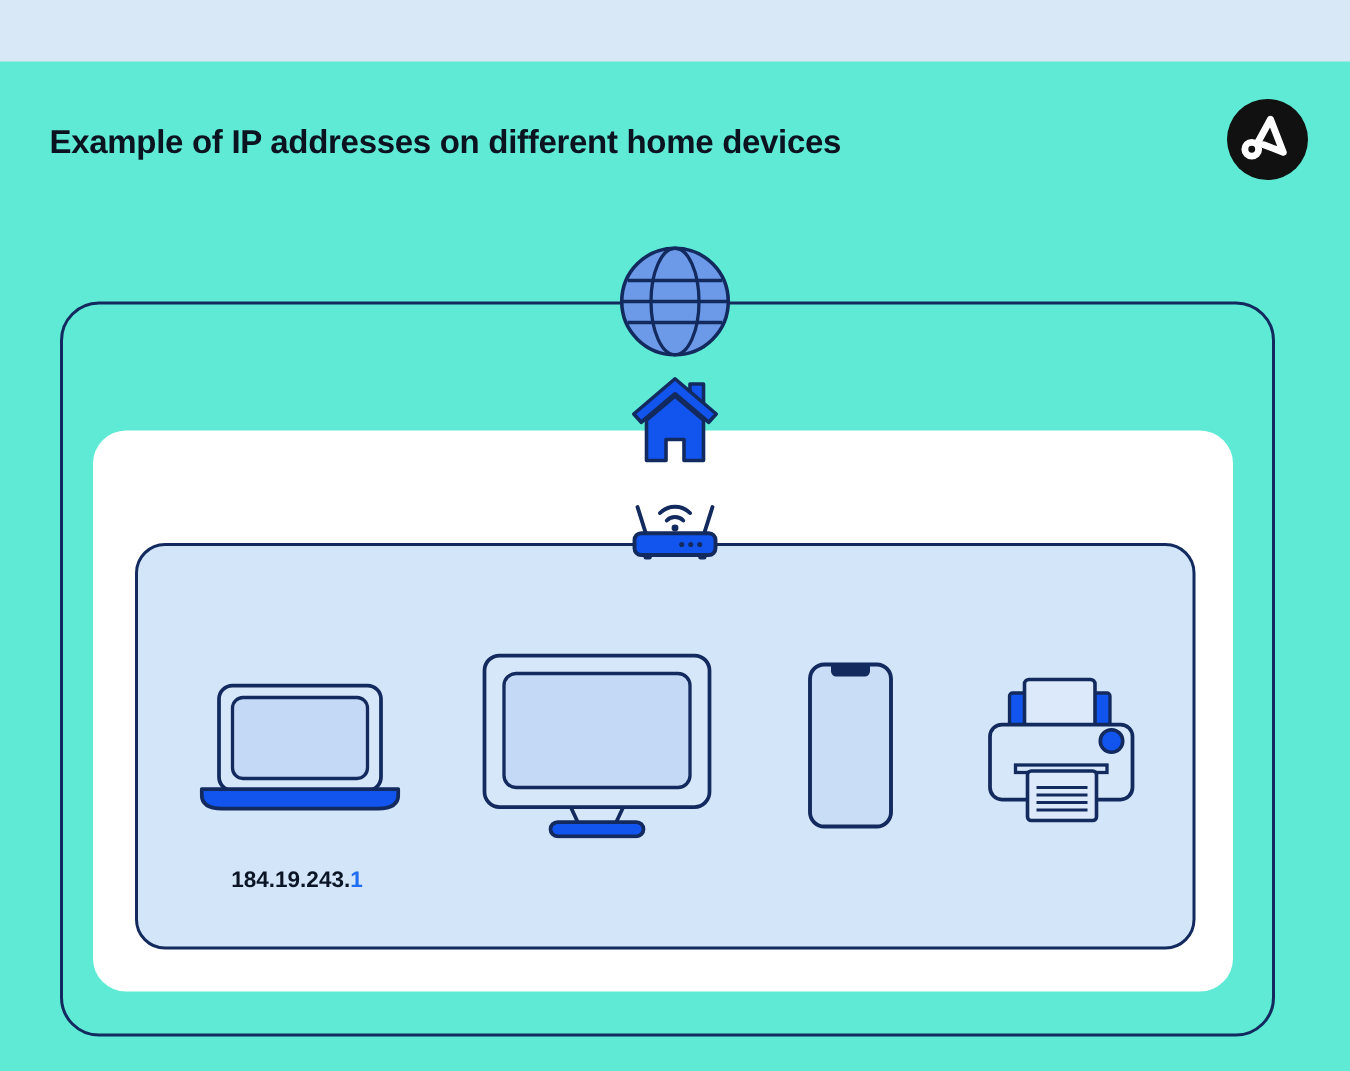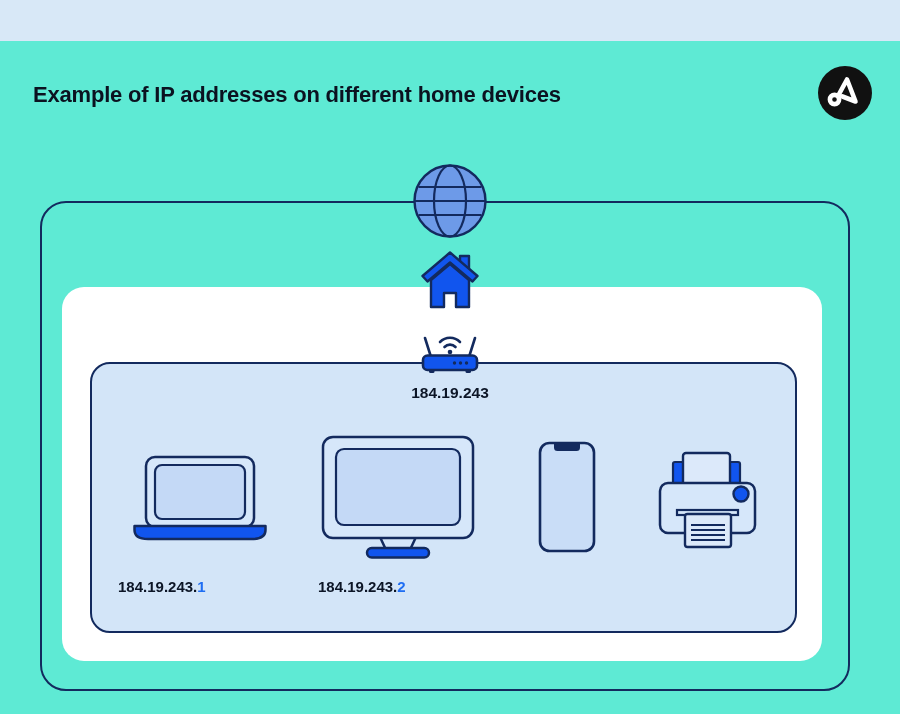--- a/index.html
+++ b/index.html
@@ -76,20 +76,21 @@
     width: 160px;
     text-align: center;
     font-size: 15.5px;
     font-weight: 700;
     color: #0c1526;
   }
 
   .ip-label {
     top: 537px;
     width: 160px;
+    text-align: center;
     font-size: 15px;
     font-weight: 700;
     color: #0c1526;
     white-space: nowrap;
   }
   .ip-label .suffix { color: #1e6df3; }
   .ip-laptop  { left: 118px; }
   .ip-monitor { left: 318px; }
   .ip-phone   { left: 487px; }
   .ip-printer { left: 627px; }
@@ -160,21 +161,20 @@
       <rect x="14" y="43" width="5.5" height="5" rx="1.5" fill="#132a5e"></rect>
       <rect x="50.5" y="43" width="5.5" height="5" rx="1.5" fill="#132a5e"></rect>
 
       <rect x="8" y="30.5" width="54" height="14.5" rx="4.5" fill="#1155ee" stroke="#132a5e" stroke-width="2.6"></rect>
       <circle cx="39.5" cy="38" r="1.7" fill="#132a5e"></circle>
       <circle cx="45.5" cy="38" r="1.7" fill="#132a5e"></circle>
       <circle cx="51.5" cy="38" r="1.7" fill="#132a5e"></circle>
     </svg>
   </div>
 
-  <div class="abs router-ip">184.19.243</div>
 
   <div class="abs dev-laptop">
     <svg width="134" height="90" viewBox="0 0 134 90">
       <rect x="13" y="6" width="108" height="70" rx="9" fill="#d6e7fa" stroke="#132a5e" stroke-width="2.5"></rect>
       <rect x="22" y="14" width="90" height="54" rx="7" fill="#c4d9f6" stroke="#132a5e" stroke-width="2.2"></rect>
       <path d="M1.5 75 L132.5 75 L132.5 79 Q132.5 88 119 88 L15 88 Q1.5 88 1.5 79 Z" fill="#1155ee" stroke="#132a5e" stroke-width="2.5" stroke-linejoin="round"></path>
     </svg>
   </div>
 
   <div class="abs dev-monitor">
@@ -213,17 +213,14 @@
         <line x1="33" y1="85" x2="67" y2="85"></line>
         <line x1="33" y1="90" x2="67" y2="90"></line>
         <line x1="33" y1="95" x2="67" y2="95"></line>
       </g>
     </svg>
   </div>
 
   <div class="abs ip-label ip-laptop">
     <span>184.19.243.</span><span class="suffix">1</span>
   </div>
-  <div class="abs ip-label ip-monitor">
-    <span>184.19.243.</span><span class="suffix">2</span>
-  </div>
 
 </div>
 
 </body></html>

